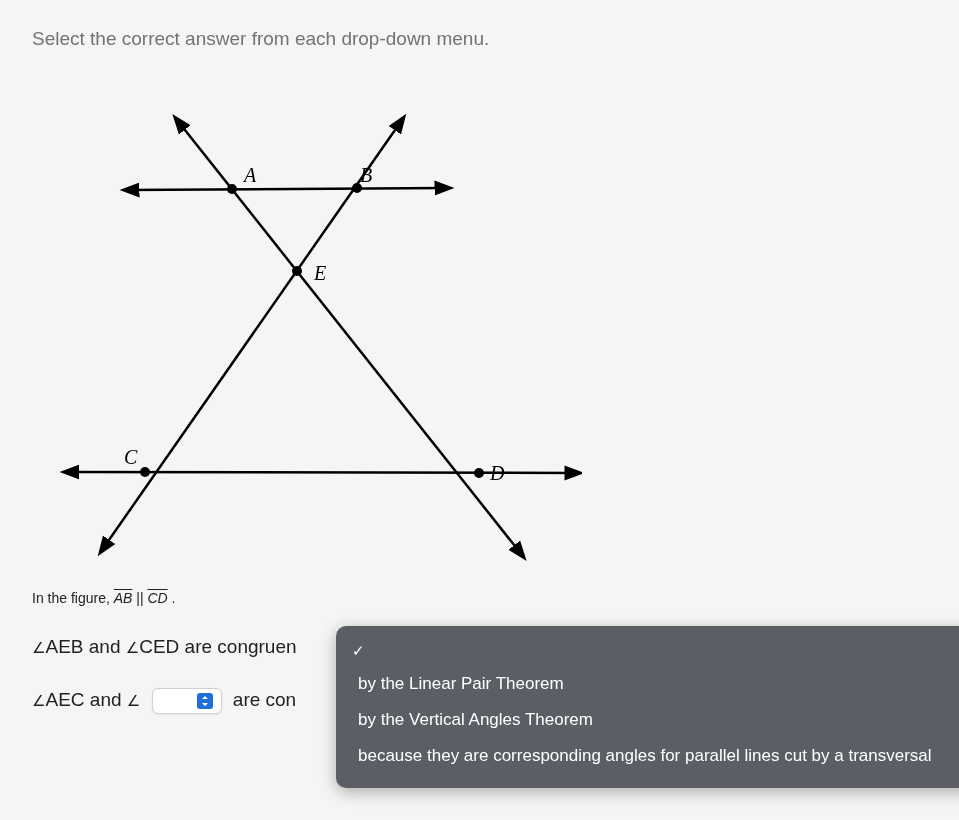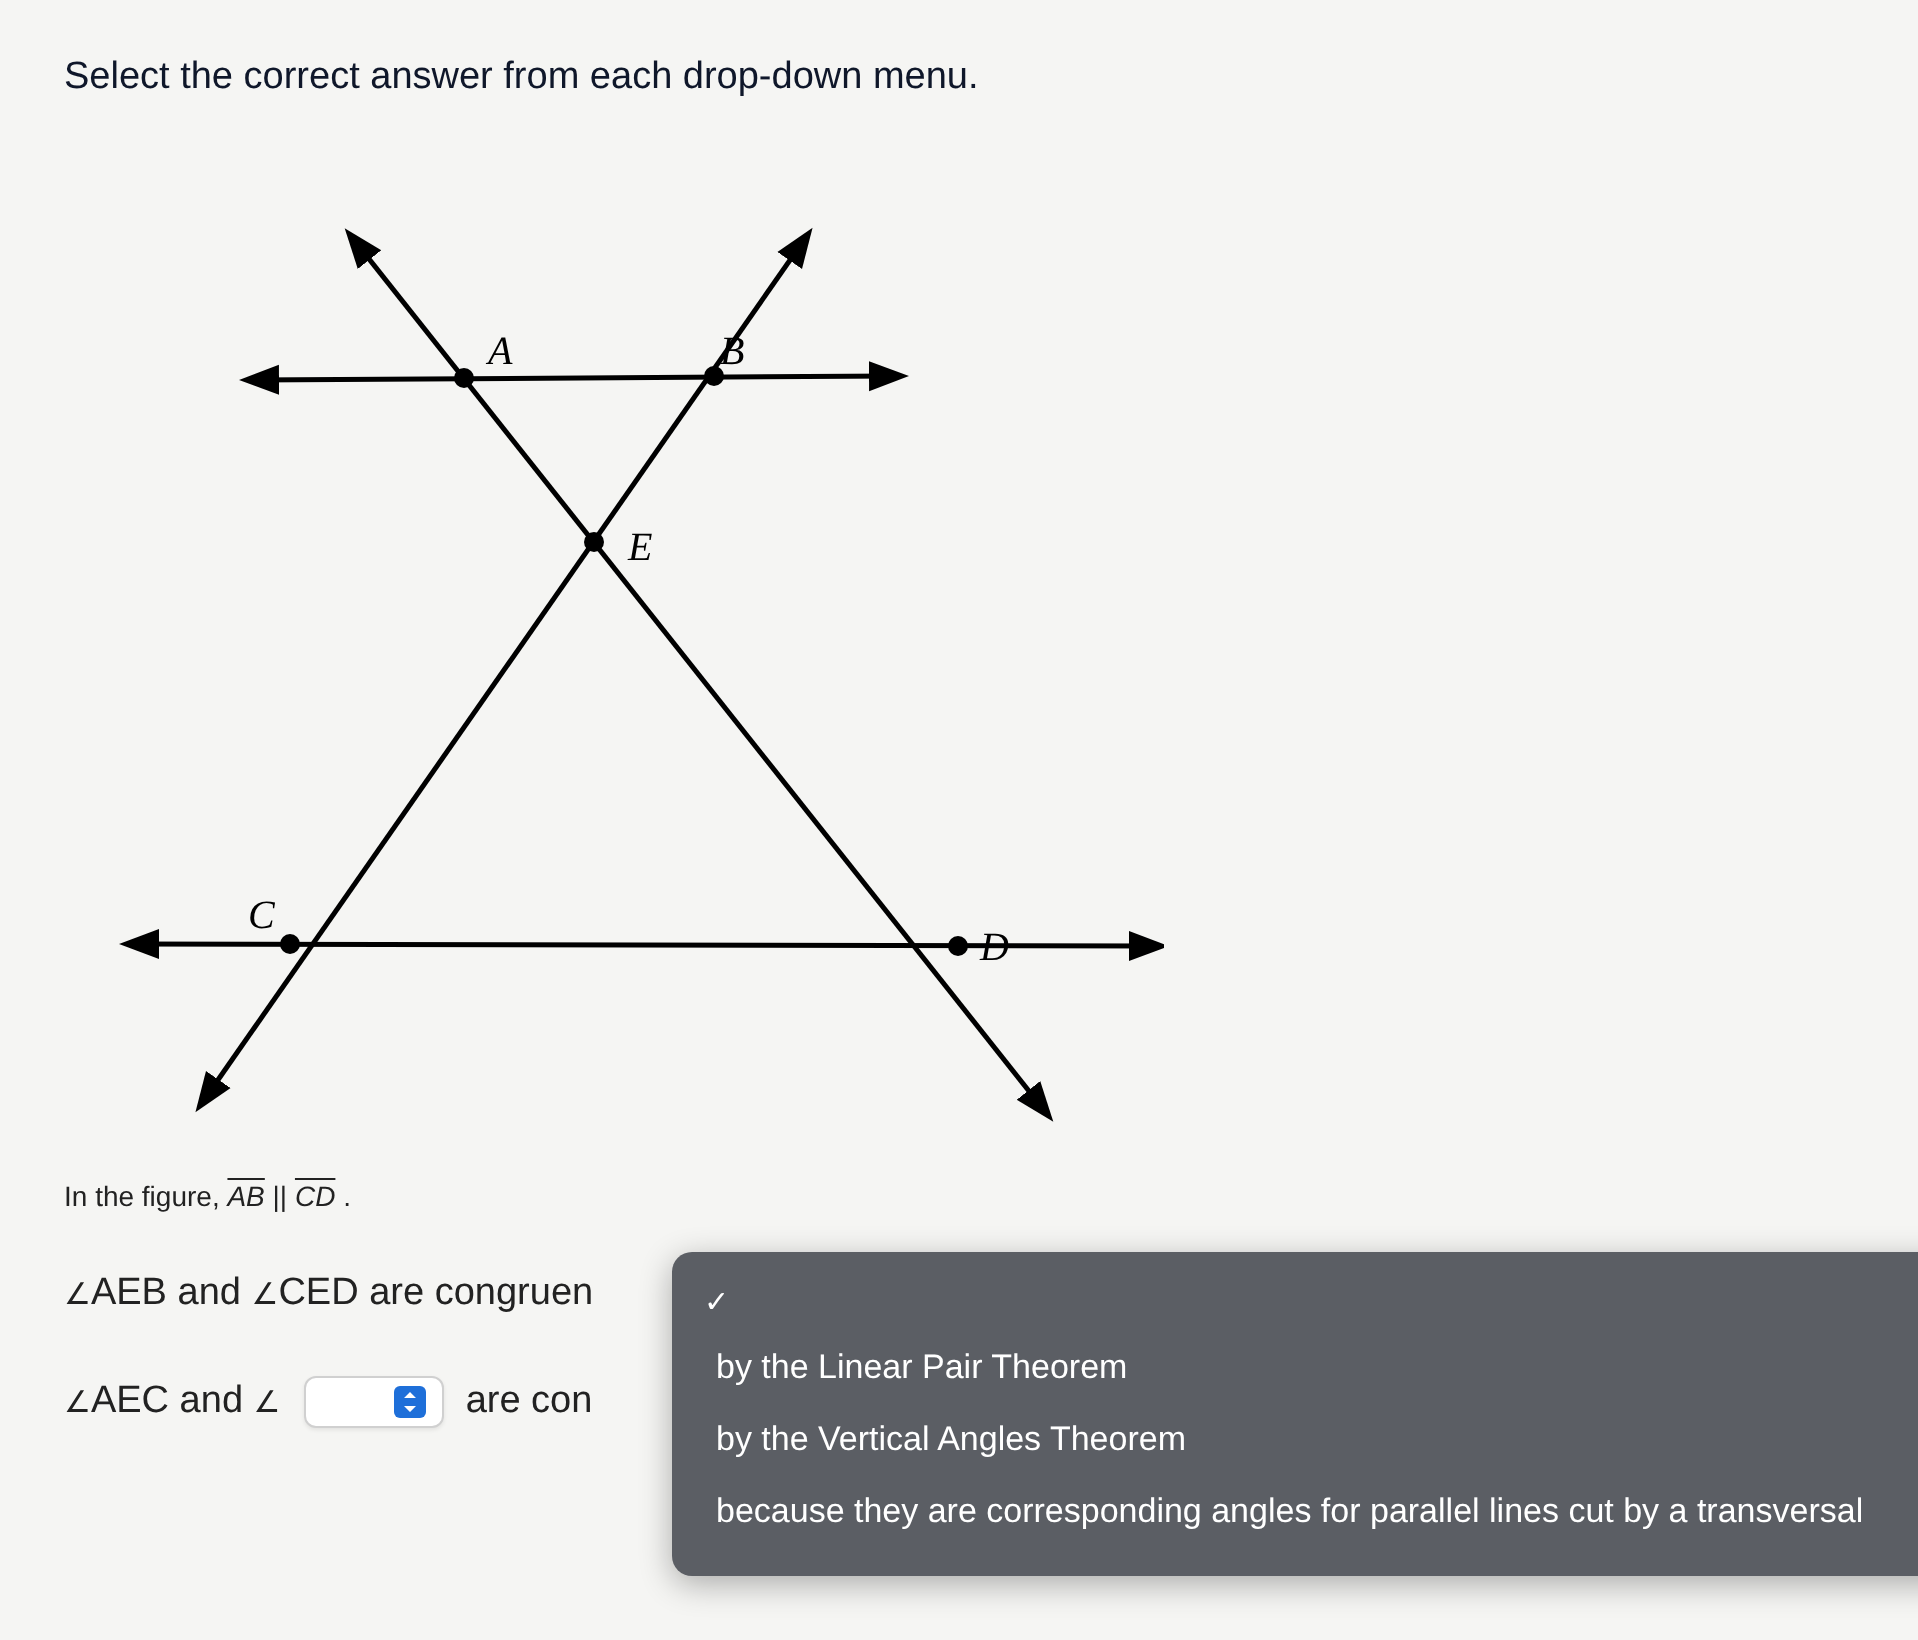--- a/index.html
+++ b/index.html
@@ -11,21 +11,21 @@
       font-family: Arial, Helvetica, sans-serif;
       background: #f5f5f3;
       width: 959px;
       height: 820px;
       padding: 28px 32px;
       color: #222;
       position: relative;
     }
     .instruction {
       font-size: 19px;
-      color: #0f172a;
+      color: #737373;
       margin-bottom: 30px;
     }
     .figure-container {
       width: 540px;
       height: 490px;
       position: relative;
       margin-left: 10px;
     }
     .figure-text {
       font-size: 14px;

